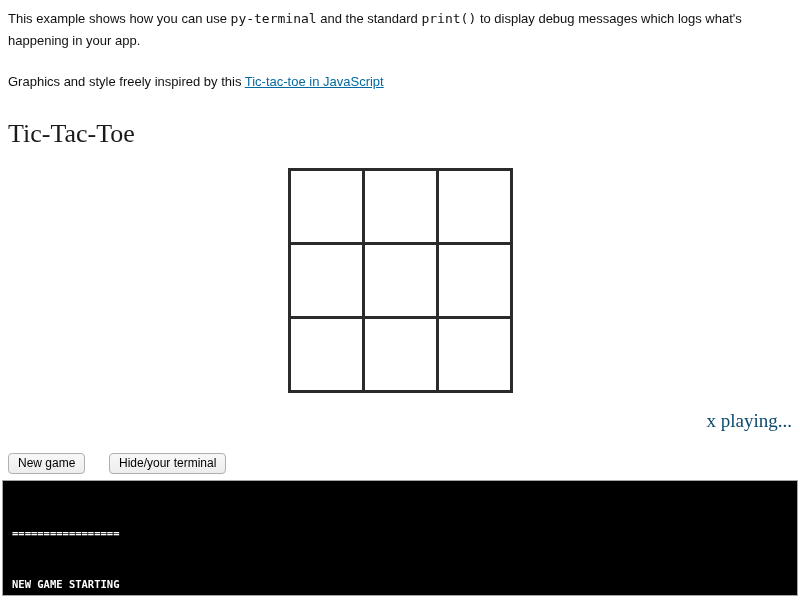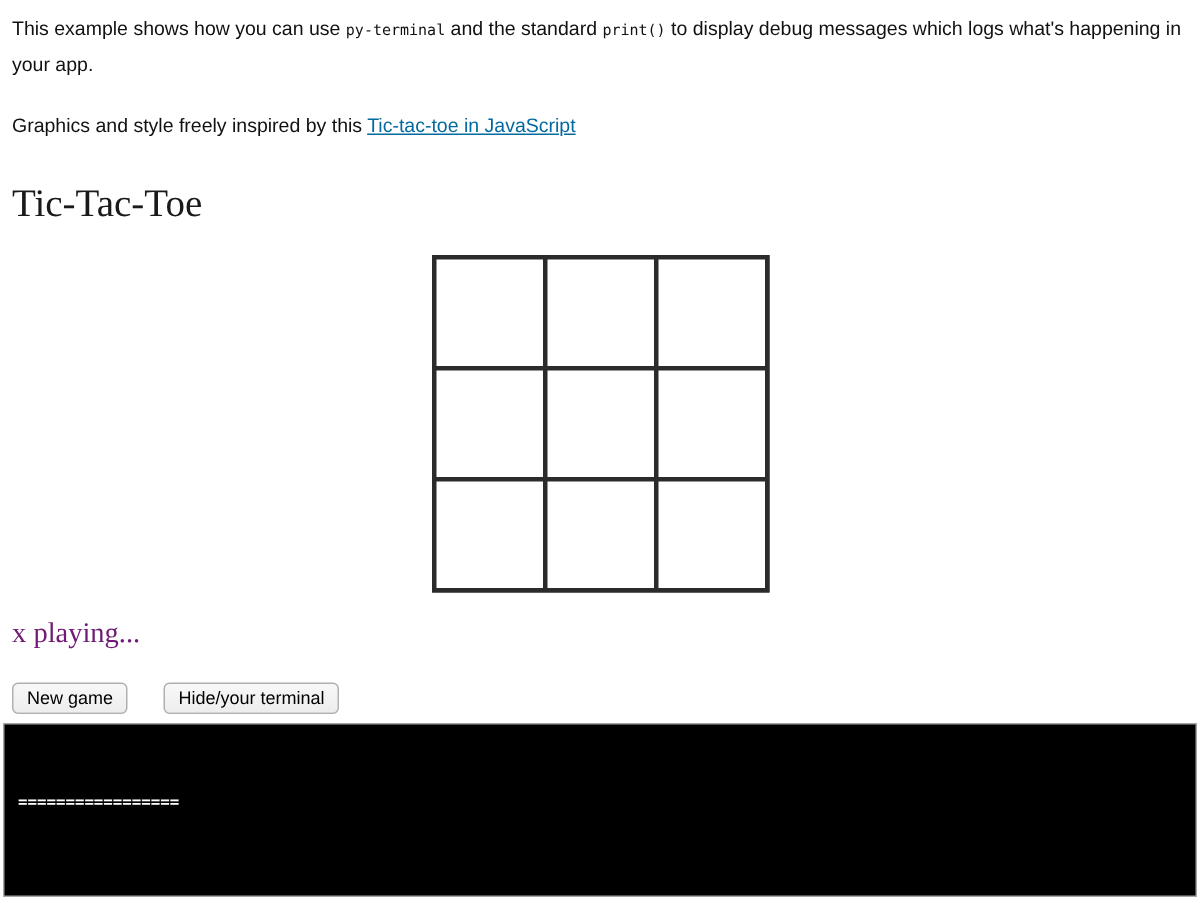--- a/index.html
+++ b/index.html
@@ -6,21 +6,21 @@
   body {
     width: 800px; height: 600px; overflow: hidden;
     margin: 0; padding: 8px; box-sizing: border-box;
     font-family: "Liberation Sans", sans-serif;
     font-size: 13px; color: #111111;
   }
   p { margin: 0 0 20px 0; line-height: 22px; }
   p.intro { margin-bottom: 19px; }
   code {
     font-family: "DejaVu Sans Mono", monospace;
-    font-size: 10px;
+    font-size: 13px;
   }
   a.link {
     color: #0369a1;
     text-decoration: underline;
     cursor: pointer;
   }
   .game-title {
     text-align: left;
     font-family: cursive;
     font-size: 26px;
@@ -38,24 +38,24 @@
     width: max-content;
     margin: 19px auto 0 auto;
   }
   .cell {
     background: #ffffff;
     display: flex; align-items: center; justify-content: center;
     font-family: cursive; font-size: 40px;
     cursor: pointer;
   }
   .game-status {
-    text-align: left;
+    text-align: right;
     font-family: cursive;
     font-size: 19px;
-    color: #701a75;
+    color: #0c4a6e;
     margin-top: 17px;
   }
   .toolbar { margin-top: 21px; }
   .toolbar button {
     font-family: "Liberation Sans", sans-serif;
     font-size: 12px;
     color: #000000;
     background: linear-gradient(#f8f8f8, #ededed);
     border: 1px solid #b0b0b0;
     border-radius: 4px;
@@ -102,13 +102,14 @@
 
 <div class="game-status">x playing...</div>
 
 <div class="toolbar">
   <button type="button">New game</button>
   <button type="button">Hide/your terminal</button>
 </div>
 
 <div class="terminal">
   <div>=================</div>
+  <div>NEW GAME STARTING</div>
 </div>
 
 </body></html>

